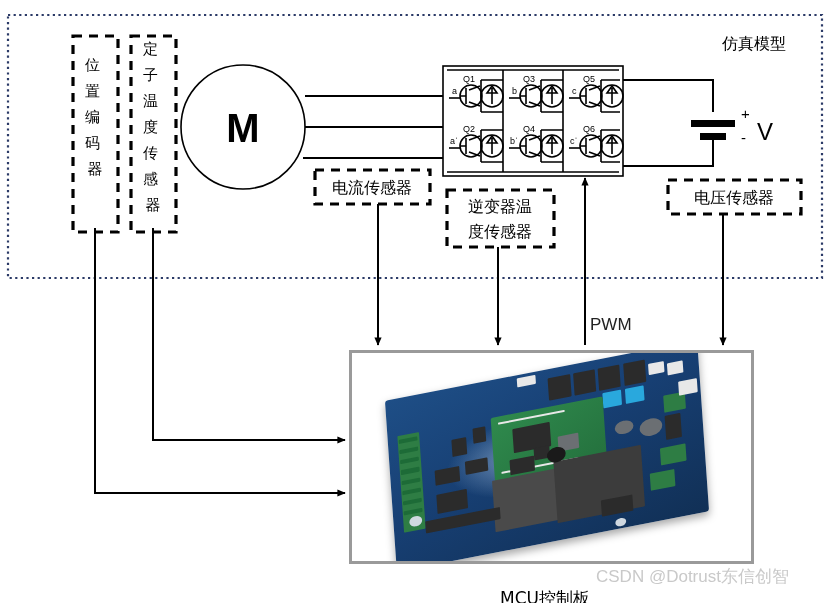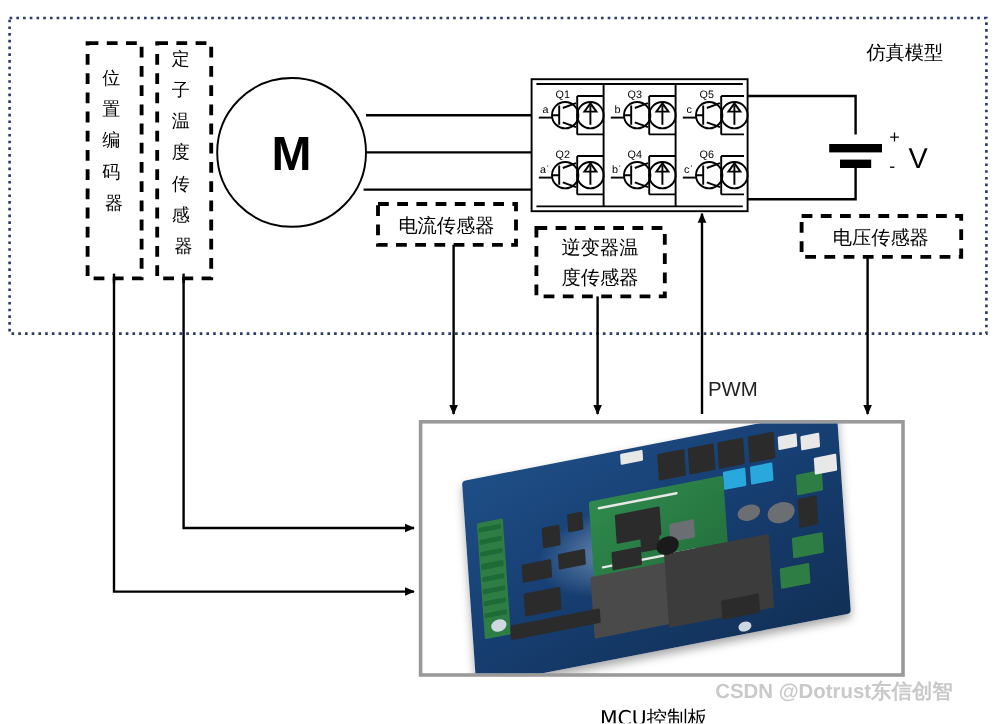--- a/index.html
+++ b/index.html
@@ -79,21 +79,20 @@
     font-family: "Liberation Sans", sans-serif;
     font-size: 9px;
     fill: #000000;
   }
   .watermark {
     position: absolute;
     font-family: "Liberation Sans", sans-serif;
     font-size: 17px;
     color: #c9c9c9;
     white-space: nowrap;
-    font-weight: bold;
   }
   .caption {
     position: absolute;
     font-family: "DejaVu Sans", "Liberation Sans", sans-serif;
     font-size: 17px;
     color: #000000;
     white-space: nowrap;
   }
   
   #mcu-frame {

